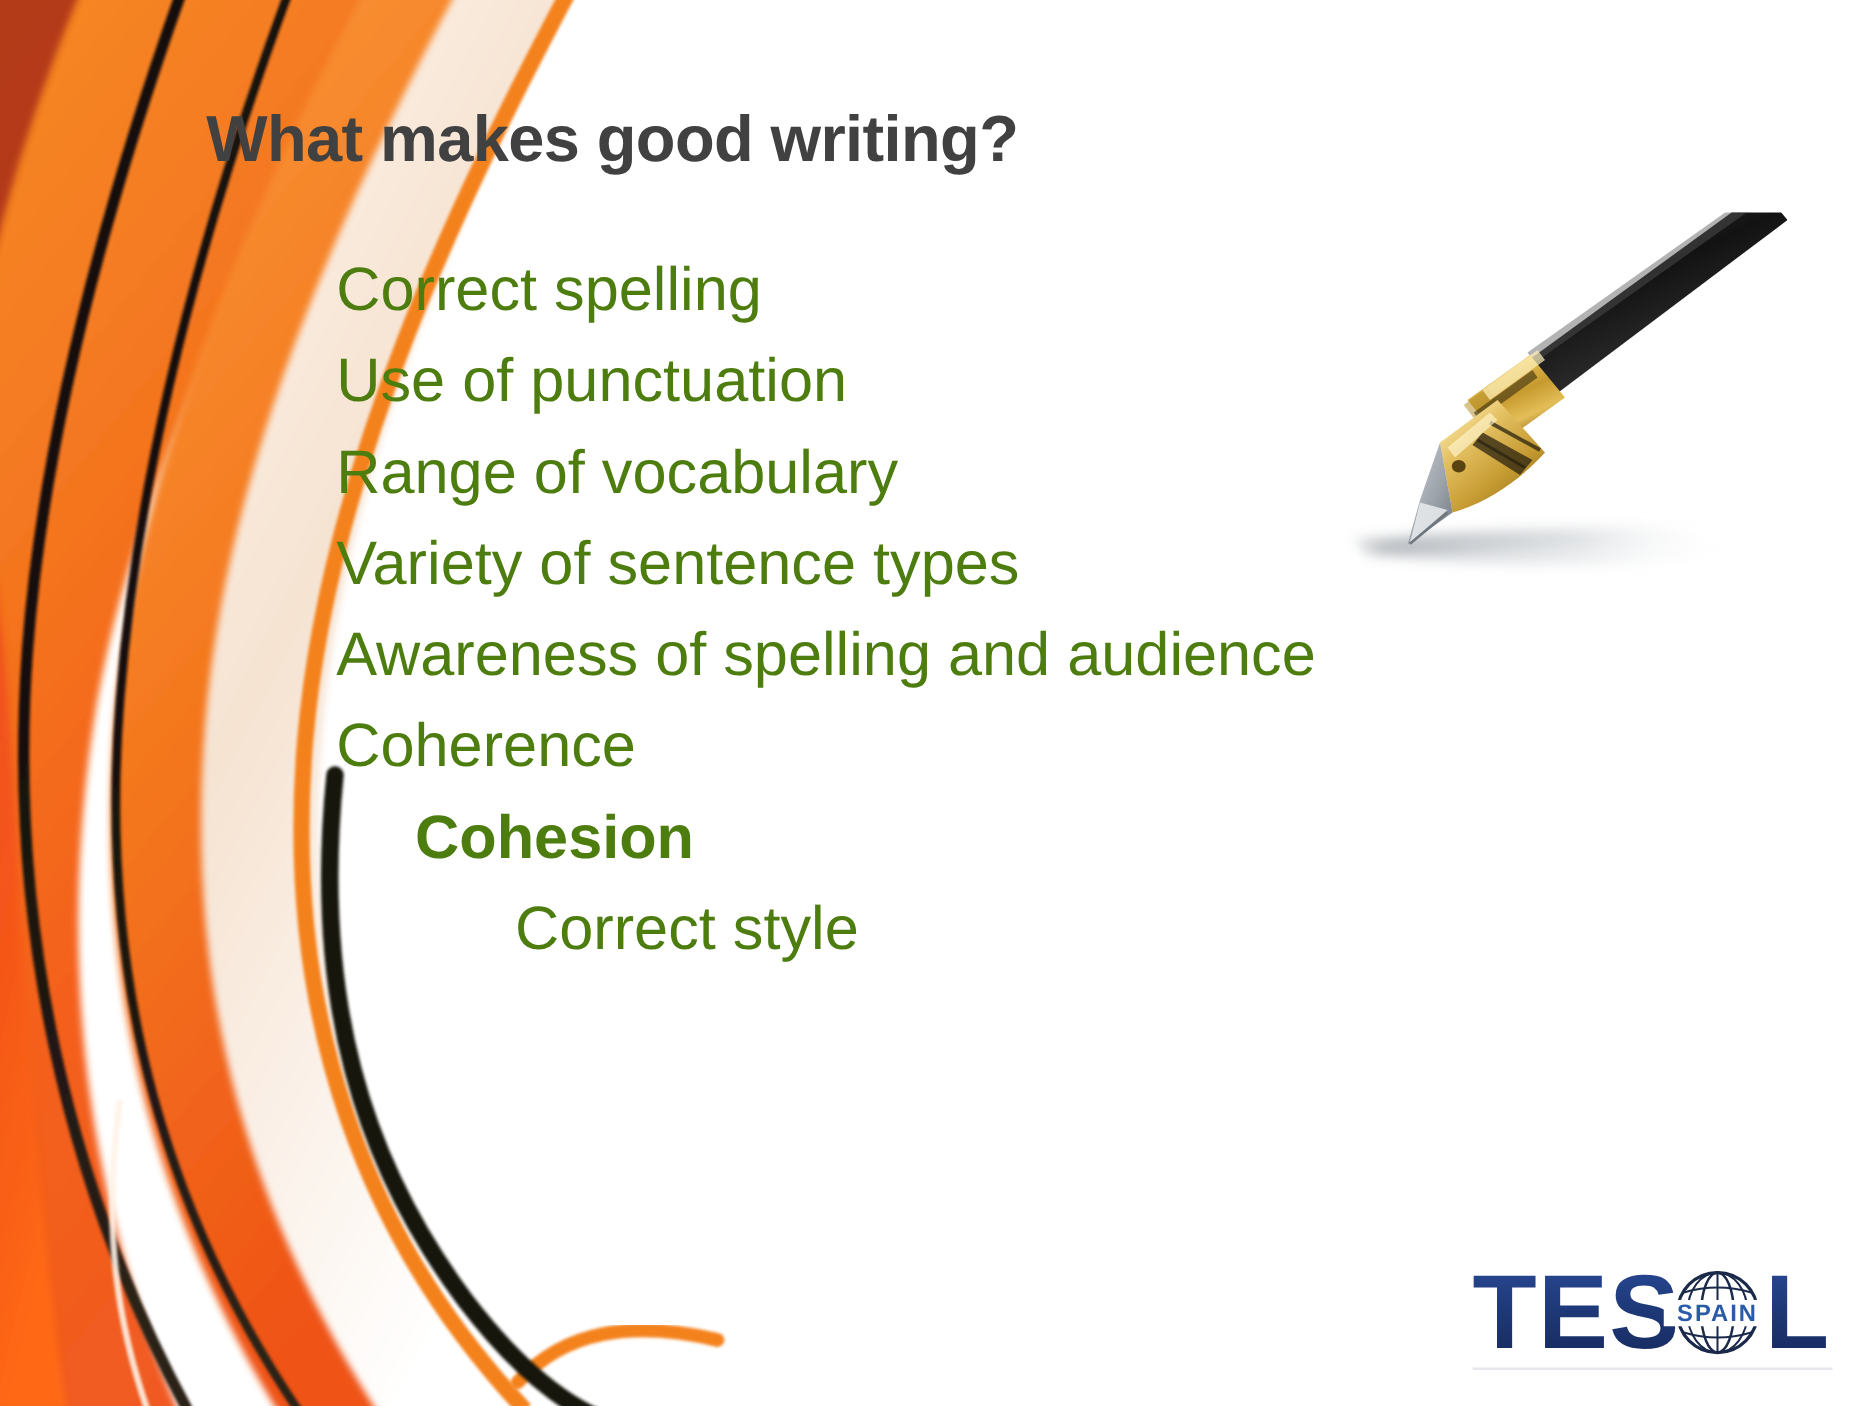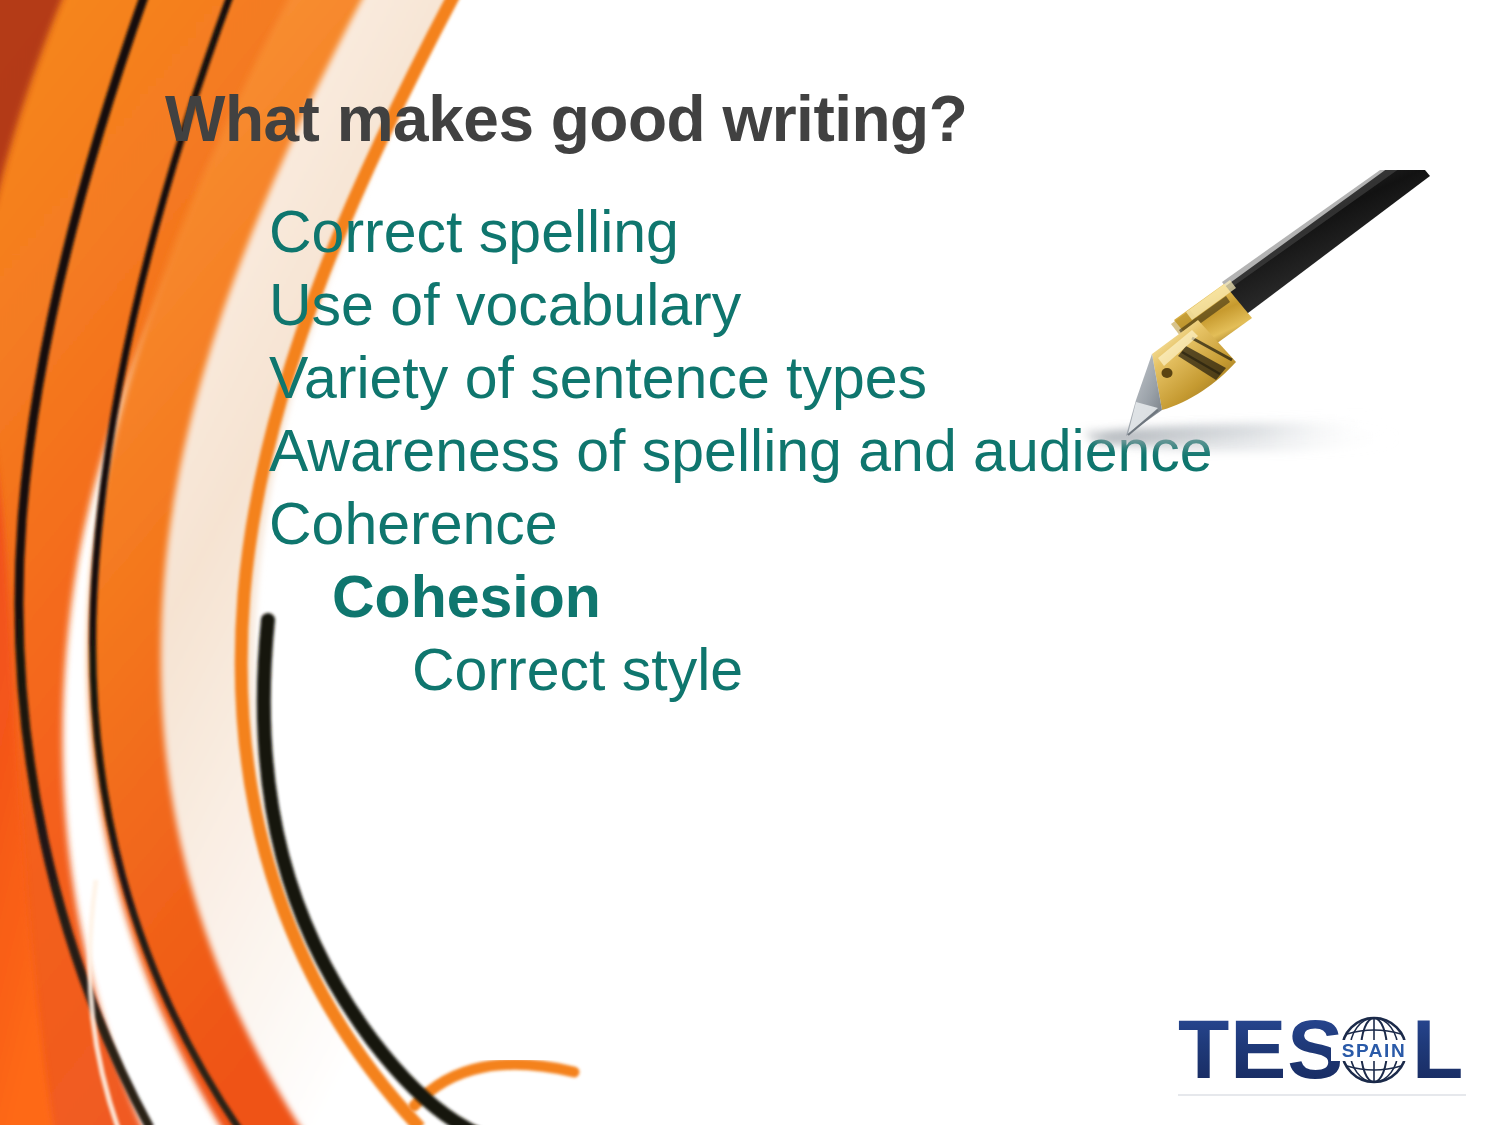--- a/index.html
+++ b/index.html
@@ -25,37 +25,37 @@
     width: 720px;
     height: 1125px;
     pointer-events: none;
   }
 
   
   #title {
     position: absolute;
     left: 165px;
     top: 82px;
-    font-size: 64px;
+    font-size: 52px;
     font-weight: bold;
     color: #414141;
     letter-spacing: -0.5px;
     white-space: nowrap;
   }
 
   
   #bullet-list {
     position: absolute;
     left: 0;
     top: 196px;
     width: 1100px;
   }
   .bullet-item {
-    font-size: 59px;
-    color: #0f766e;
+    font-size: 49px;
+    color: #4d7c0f;
     line-height: 73px;
     height: 73px;
     white-space: nowrap;
   }
   .indent-0 { padding-left: 269px; }
   .indent-1 { padding-left: 332px; font-weight: bold; }
   .indent-2 { padding-left: 412px; }
 
   
   #pen-image {
@@ -140,21 +140,22 @@
 
     <path d="M 96,880 C 82,980 92,1060 124,1145" fill="none" stroke="#FFF3E6" stroke-width="5" opacity="0.9" filter="url(#tinyBlur)"></path>
 
     <path d="M -20,-20 L 70,-20 C 36,60 10,140 -6,210 C -18,120 -22,40 -20,-20 Z" fill="#9E2414" opacity="0.75" filter="url(#softBlur)"></path>
   </svg>
 
   <div id="title">What makes good writing?</div>
 
   <div id="bullet-list">
     <div class="bullet-item indent-0">Correct spelling</div>
-    <div class="bullet-item indent-0">Use of vocabulary</div>
+    <div class="bullet-item indent-0">Use of punctuation</div>
+    <div class="bullet-item indent-0">Range of vocabulary</div>
     <div class="bullet-item indent-0">Variety of sentence types</div>
     <div class="bullet-item indent-0">Awareness of spelling and audience</div>
     <div class="bullet-item indent-0">Coherence</div>
     <div class="bullet-item indent-1">Cohesion</div>
     <div class="bullet-item indent-2">Correct style</div>
   </div>
 
   <svg id="pen-image" viewBox="0 0 390 320">
     <defs>
       <linearGradient id="barrelGrad" x1="0" y1="0" x2="0.6" y2="1">

